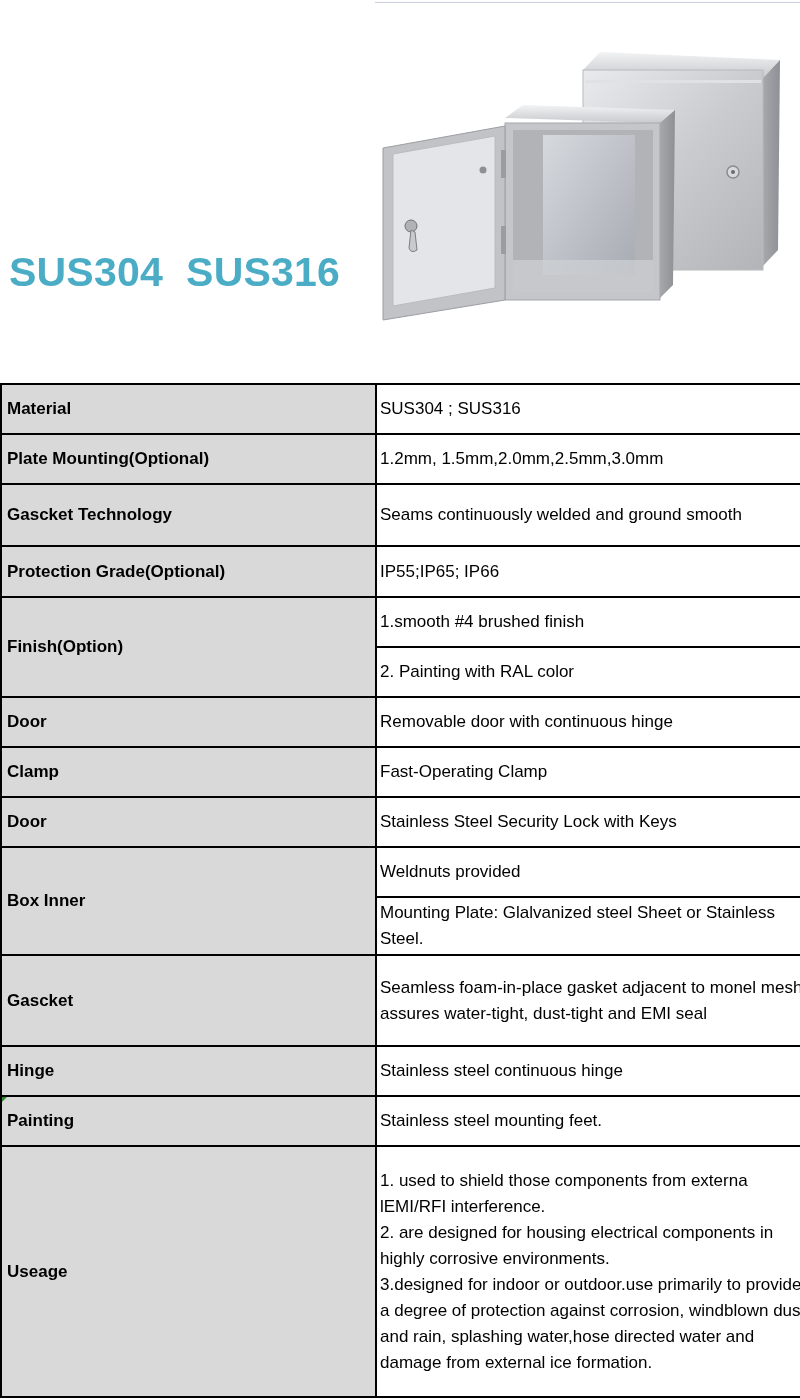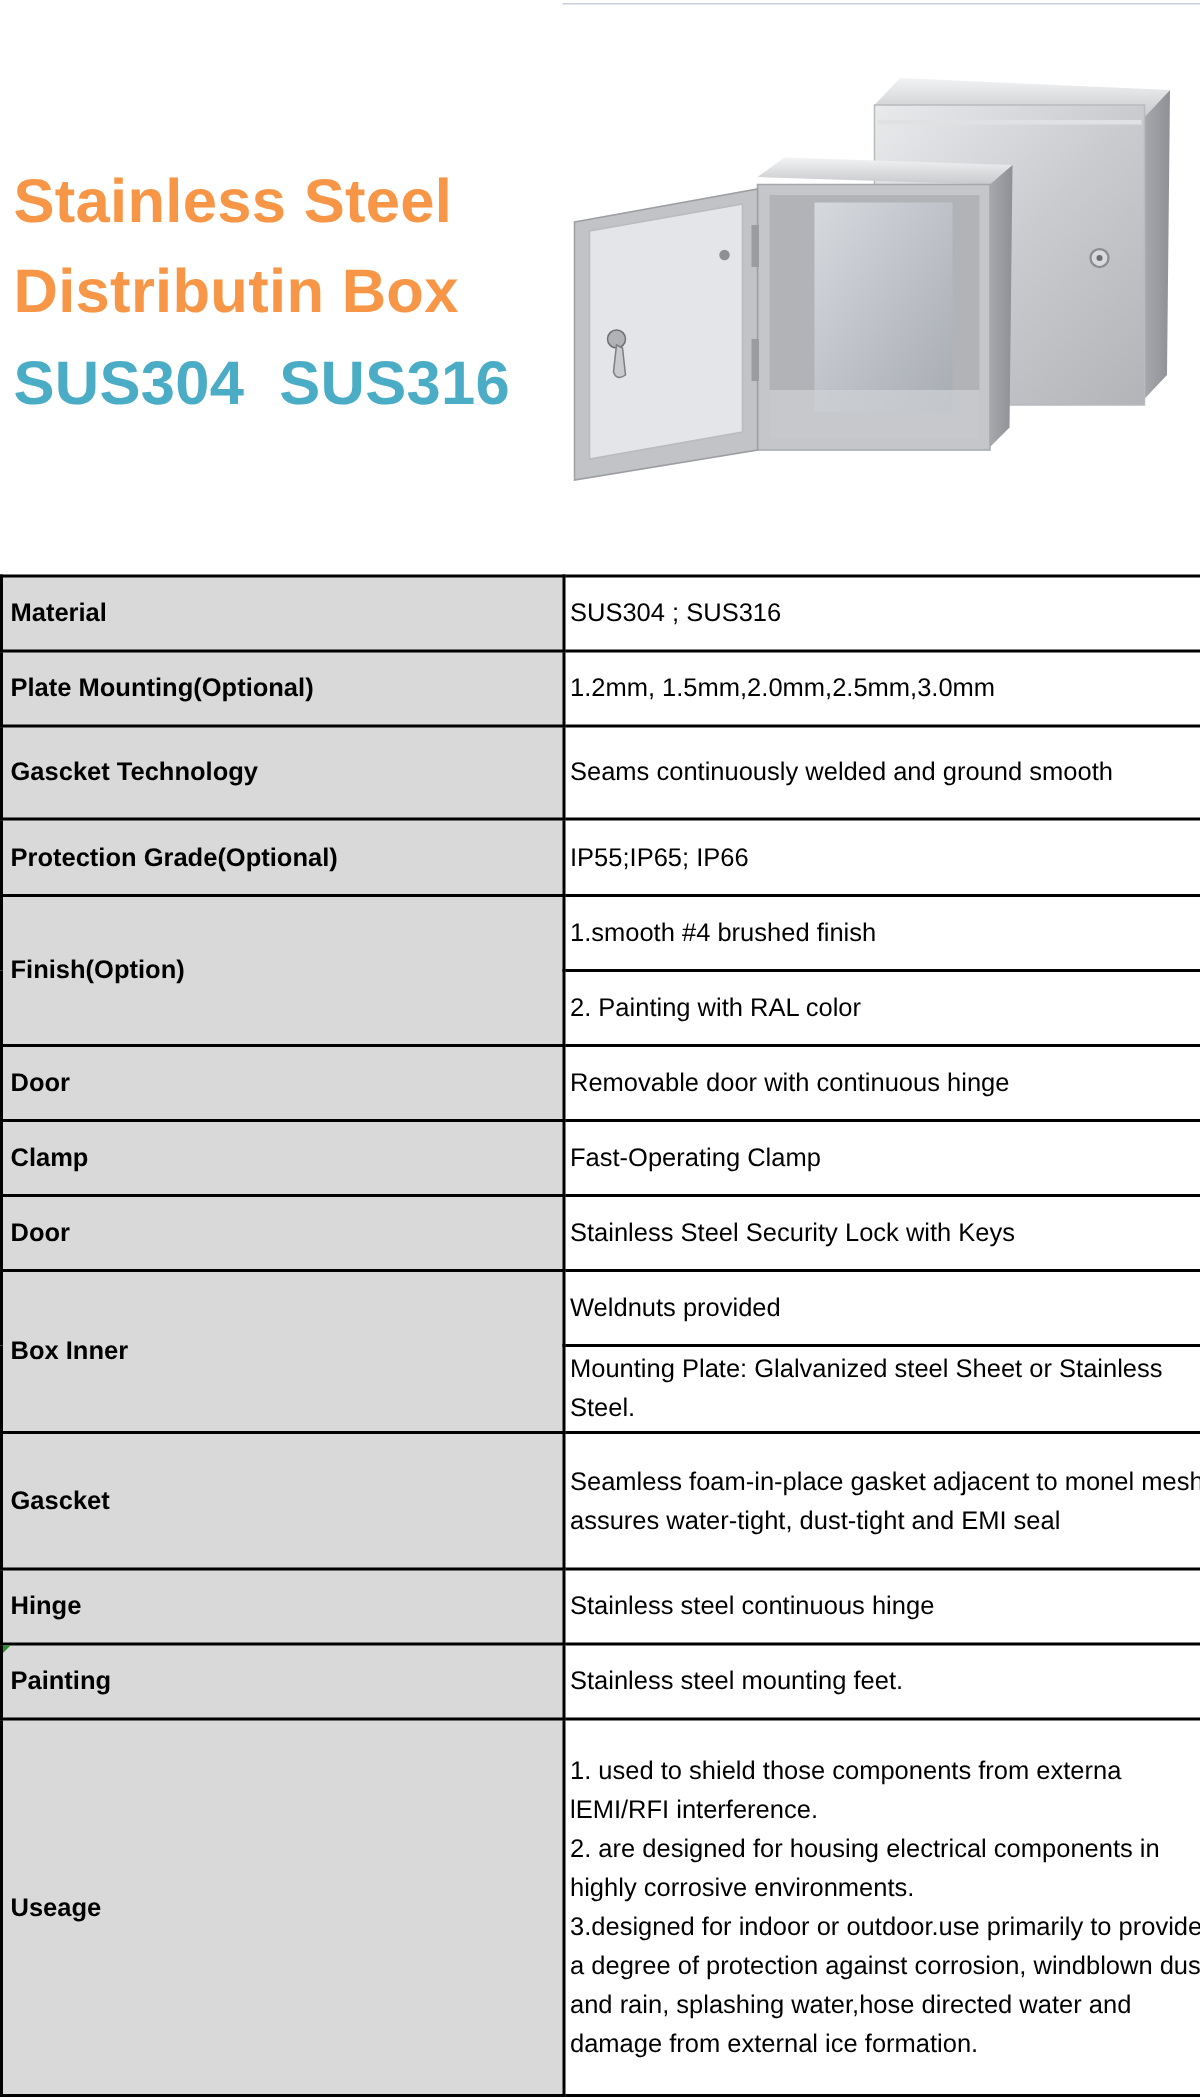--- a/index.html
+++ b/index.html
@@ -4,38 +4,36 @@
 <style>
   * { box-sizing: border-box; margin: 0; padding: 0; }
   html, body { width: 800px; height: 1400px; background: #ffffff; overflow: hidden; }
   body { position: relative; font-family: "Liberation Sans", "DejaVu Sans", sans-serif; color: #000; }
 
   .hero { position: absolute; left: 0; top: 0; width: 800px; height: 384px; }
   .hero-rule { position: absolute; left: 375px; top: 2px; width: 425px; height: 1px; background: #c9cfdd; }
   .title { position: absolute; left: 9px; font-weight: bold; font-size: 41px; line-height: 1; letter-spacing: 0.2px; white-space: pre; }
   .title.l1 { top: 114px; }
   .title.l2 { top: 174px; }
-  .title.l3 { top: 235px; }
+  .title.l3 { top: 252px; }
 
   .photo { position: absolute; left: 375px; top: 30px; width: 425px; height: 300px; }
 
   table.spec { position: absolute; left: 0; top: 383px; width: 810px; border-collapse: collapse; table-layout: fixed; font-size: 17px; }
   table.spec td { border: 2px solid #000; padding: 0 0 0 5px; vertical-align: middle; line-height: 26px; }
   table.spec td.key { background: #d9d9d9; font-weight: bold; width: 375px; margin-top: 12px; }
   table.spec td.val { background: #ffffff; width: 435px; padding-left: 3px; }
   .corner-mark { position: absolute; left: 2px; top: 1097px; width: 0; height: 0; border-top: 5px solid #2e8b2e; border-right: 5px solid transparent; }
   .multiline { white-space: pre-line; }
 </style>
 </head>
 <body>
 
 <div class="hero">
   <div class="hero-rule"></div>
-  <div class="title l1" style="color:#F79646">Stainless Steel</div>
-  <div class="title l2" style="color:#F79646">Distributin Box</div>
   <div class="title l3" style="color:#4BACC6">SUS304  SUS316</div>
 
   <svg class="photo" viewBox="0 0 425 300" xmlns="http://www.w3.org/2000/svg">
     <defs>
       <linearGradient id="g1" x1="0" y1="0" x2="1" y2="1">
         <stop offset="0" stop-color="#e9eaec"></stop>
           <stop offset="0.5" stop-color="#c9cbcf"></stop>
           <stop offset="1" stop-color="#b2b4b8"></stop>
       </linearGradient>
       <linearGradient id="g2" x1="0" y1="0" x2="0" y2="1">

